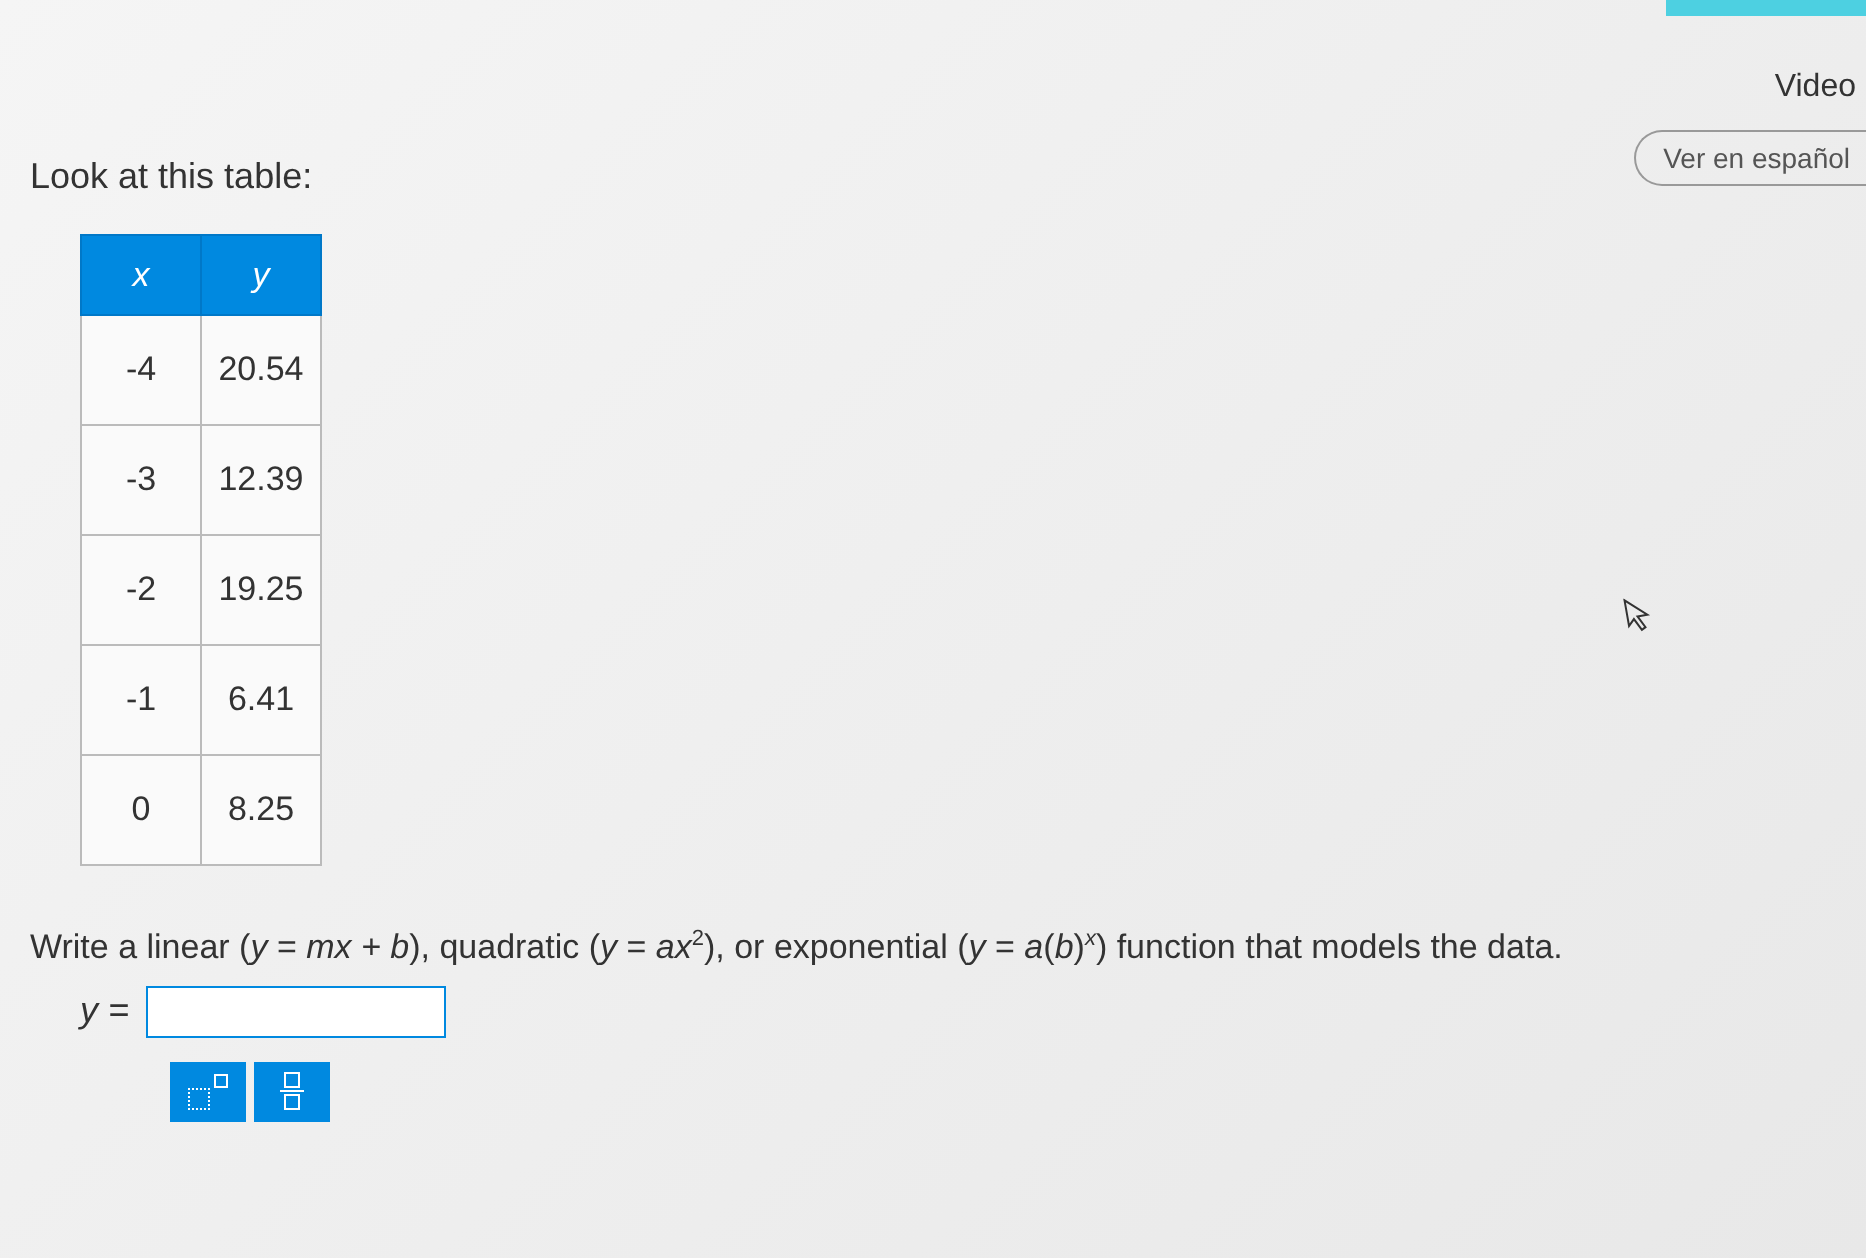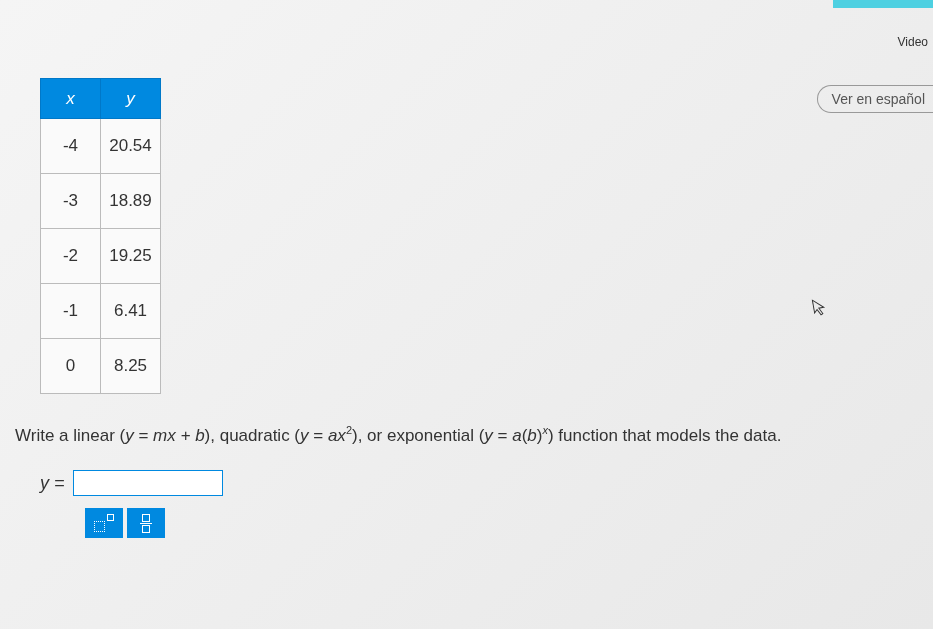--- a/index.html
+++ b/index.html
@@ -21,26 +21,26 @@
       top: 0;
       right: 0;
       width: 100px;
       height: 8px;
       background: #4dd0e1;
     }
     .video-link {
       position: absolute;
       top: 35px;
       right: 5px;
-      font-size: 12px;
+      font-size: 16px;
       color: #333;
     }
     .language-button {
       position: absolute;
-      top: 85px;
+      top: 65px;
       right: 0;
       border: 1px solid #999;
       border-right: none;
       border-radius: 14px 0 0 14px;
       padding: 5px 8px 5px 14px;
       font-size: 14px;
       color: #555;
       background: transparent;
       cursor: pointer;
     }
@@ -74,21 +74,21 @@
       text-align: center;
       font-size: 17px;
       height: 55px;
       width: 60px;
       color: #333;
     }
     .instruction {
       font-size: 17px;
       color: #333;
       line-height: 1.5;
-      margin-bottom: 22px;
+      margin-bottom: 6px;
     }
     .instruction .ital {
       font-style: italic;
     }
     .instruction sup {
       font-size: 11px;
       vertical-align: super;
     }
     .answer-row {
       margin-left: 25px;
@@ -183,36 +183,37 @@
 <button class="language-button">Ver en español</button>
 
 <div class="cursor-icon">
   <svg width="14" height="18" viewBox="0 0 14 18">
       <path d="M1 1 L1 14 L4 11 L7 17 L9 16 L6 10 L11 10 Z" fill="none" stroke="#333" stroke-width="1"></path>
     </svg>
 </div>
 
 <div class="content">
 
+  <div class="prompt-text">Look at this table:</div>
 
   <table class="data-table">
     <thead>
       <tr>
         <th>x</th>
         <th>y</th>
       </tr>
     </thead>
     <tbody>
       <tr>
         <td>-4</td>
         <td>20.54</td>
       </tr>
       <tr>
         <td>-3</td>
-        <td>18.89</td>
+        <td>12.39</td>
       </tr>
       <tr>
         <td>-2</td>
         <td>19.25</td>
       </tr>
       <tr>
         <td>-1</td>
         <td>6.41</td>
       </tr>
       <tr>

